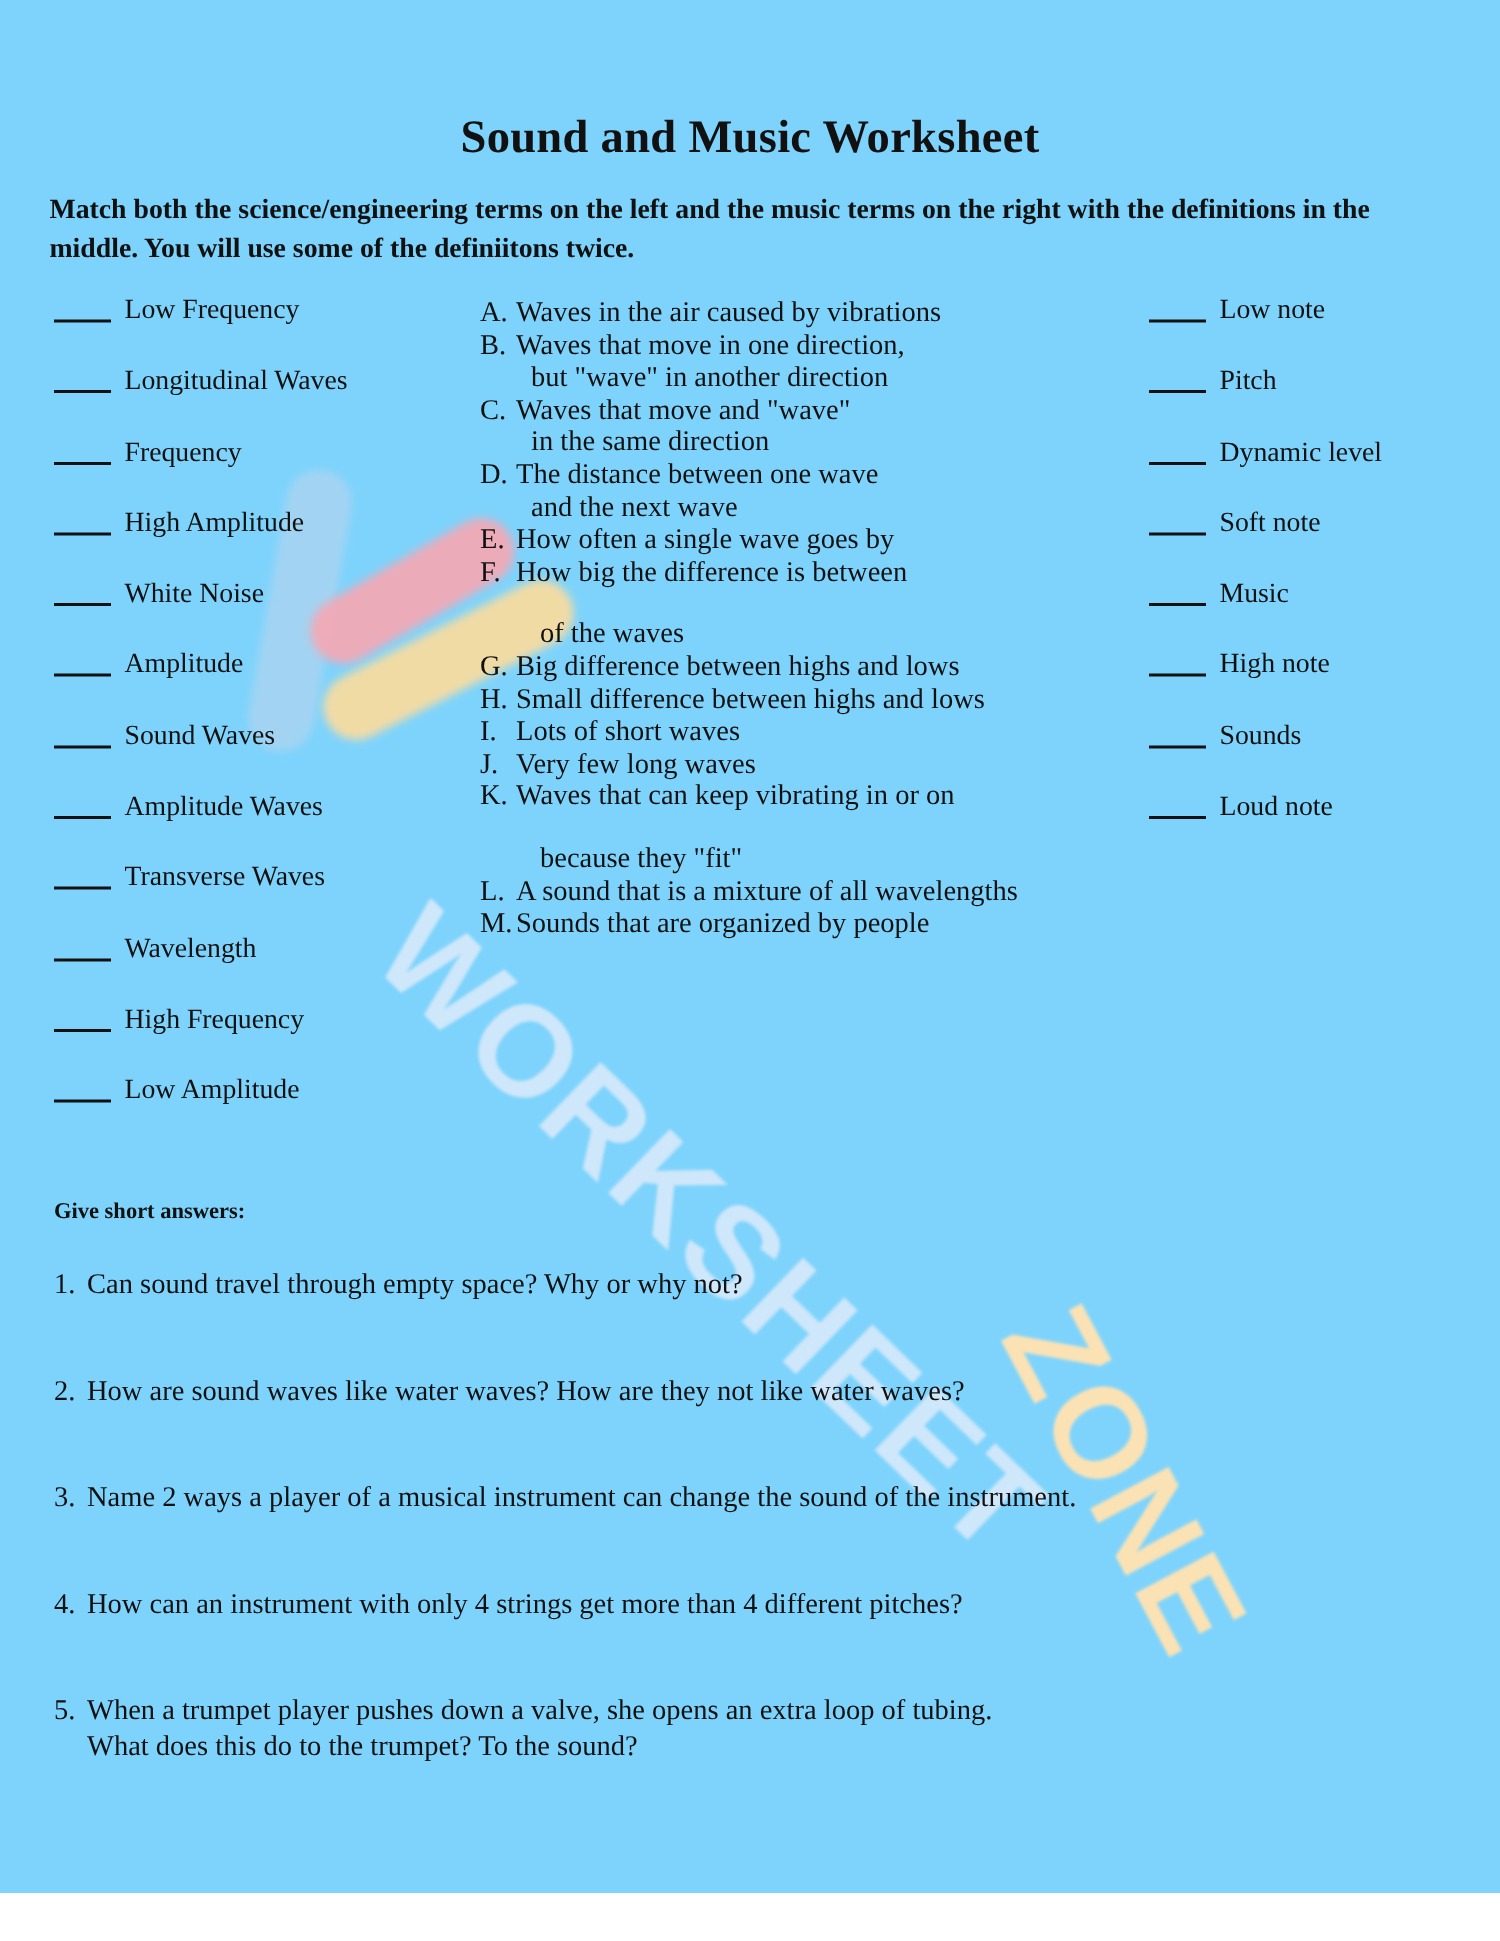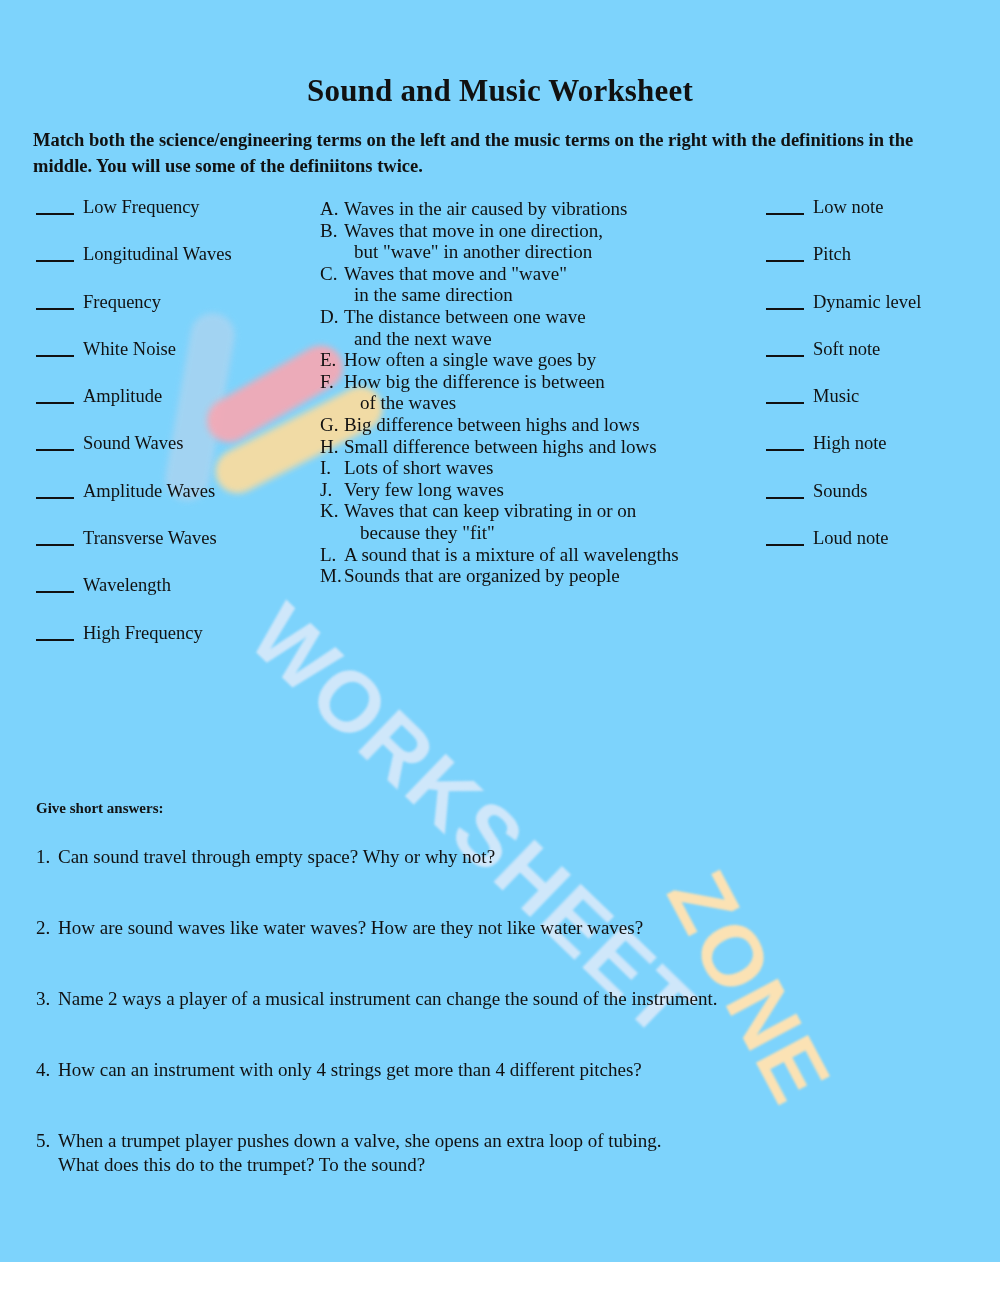--- a/index.html
+++ b/index.html
@@ -144,20 +144,21 @@
   .def-text {
     flex: 1;
   }
   .def-text .cont {
     display: block;
     padding-left: 10px;
   }
   .def-text .cont2 {
     display: block;
     padding-left: 16px;
+    margin-top: 20px;
   }
 
   
   #short-heading {
     position: absolute;
     left: 36px; top: 800px;
     font-weight: 700;
     font-size: 15px;
   }
   #questions {
@@ -210,20 +211,24 @@
         <div class="term-row">
           <span class="blank"></span>
           <span class="term-label">Longitudinal Waves</span>
         </div>
         <div class="term-row">
           <span class="blank"></span>
           <span class="term-label">Frequency</span>
         </div>
         <div class="term-row">
           <span class="blank"></span>
+          <span class="term-label">High Amplitude</span>
+        </div>
+        <div class="term-row">
+          <span class="blank"></span>
           <span class="term-label">White Noise</span>
         </div>
         <div class="term-row">
           <span class="blank"></span>
           <span class="term-label">Amplitude</span>
         </div>
         <div class="term-row">
           <span class="blank"></span>
           <span class="term-label">Sound Waves</span>
         </div>
@@ -235,20 +240,24 @@
           <span class="blank"></span>
           <span class="term-label">Transverse Waves</span>
         </div>
         <div class="term-row">
           <span class="blank"></span>
           <span class="term-label">Wavelength</span>
         </div>
         <div class="term-row">
           <span class="blank"></span>
           <span class="term-label">High Frequency</span>
+        </div>
+        <div class="term-row">
+          <span class="blank"></span>
+          <span class="term-label">Low Amplitude</span>
         </div>
       </div>
 
     <div id="mid-col">
         <div class="def-row">
           <span class="def-letter">A.</span>
           <span class="def-text">Waves in the air caused by vibrations</span>
         </div>
         <div class="def-row">
           <span class="def-letter">B.</span>

